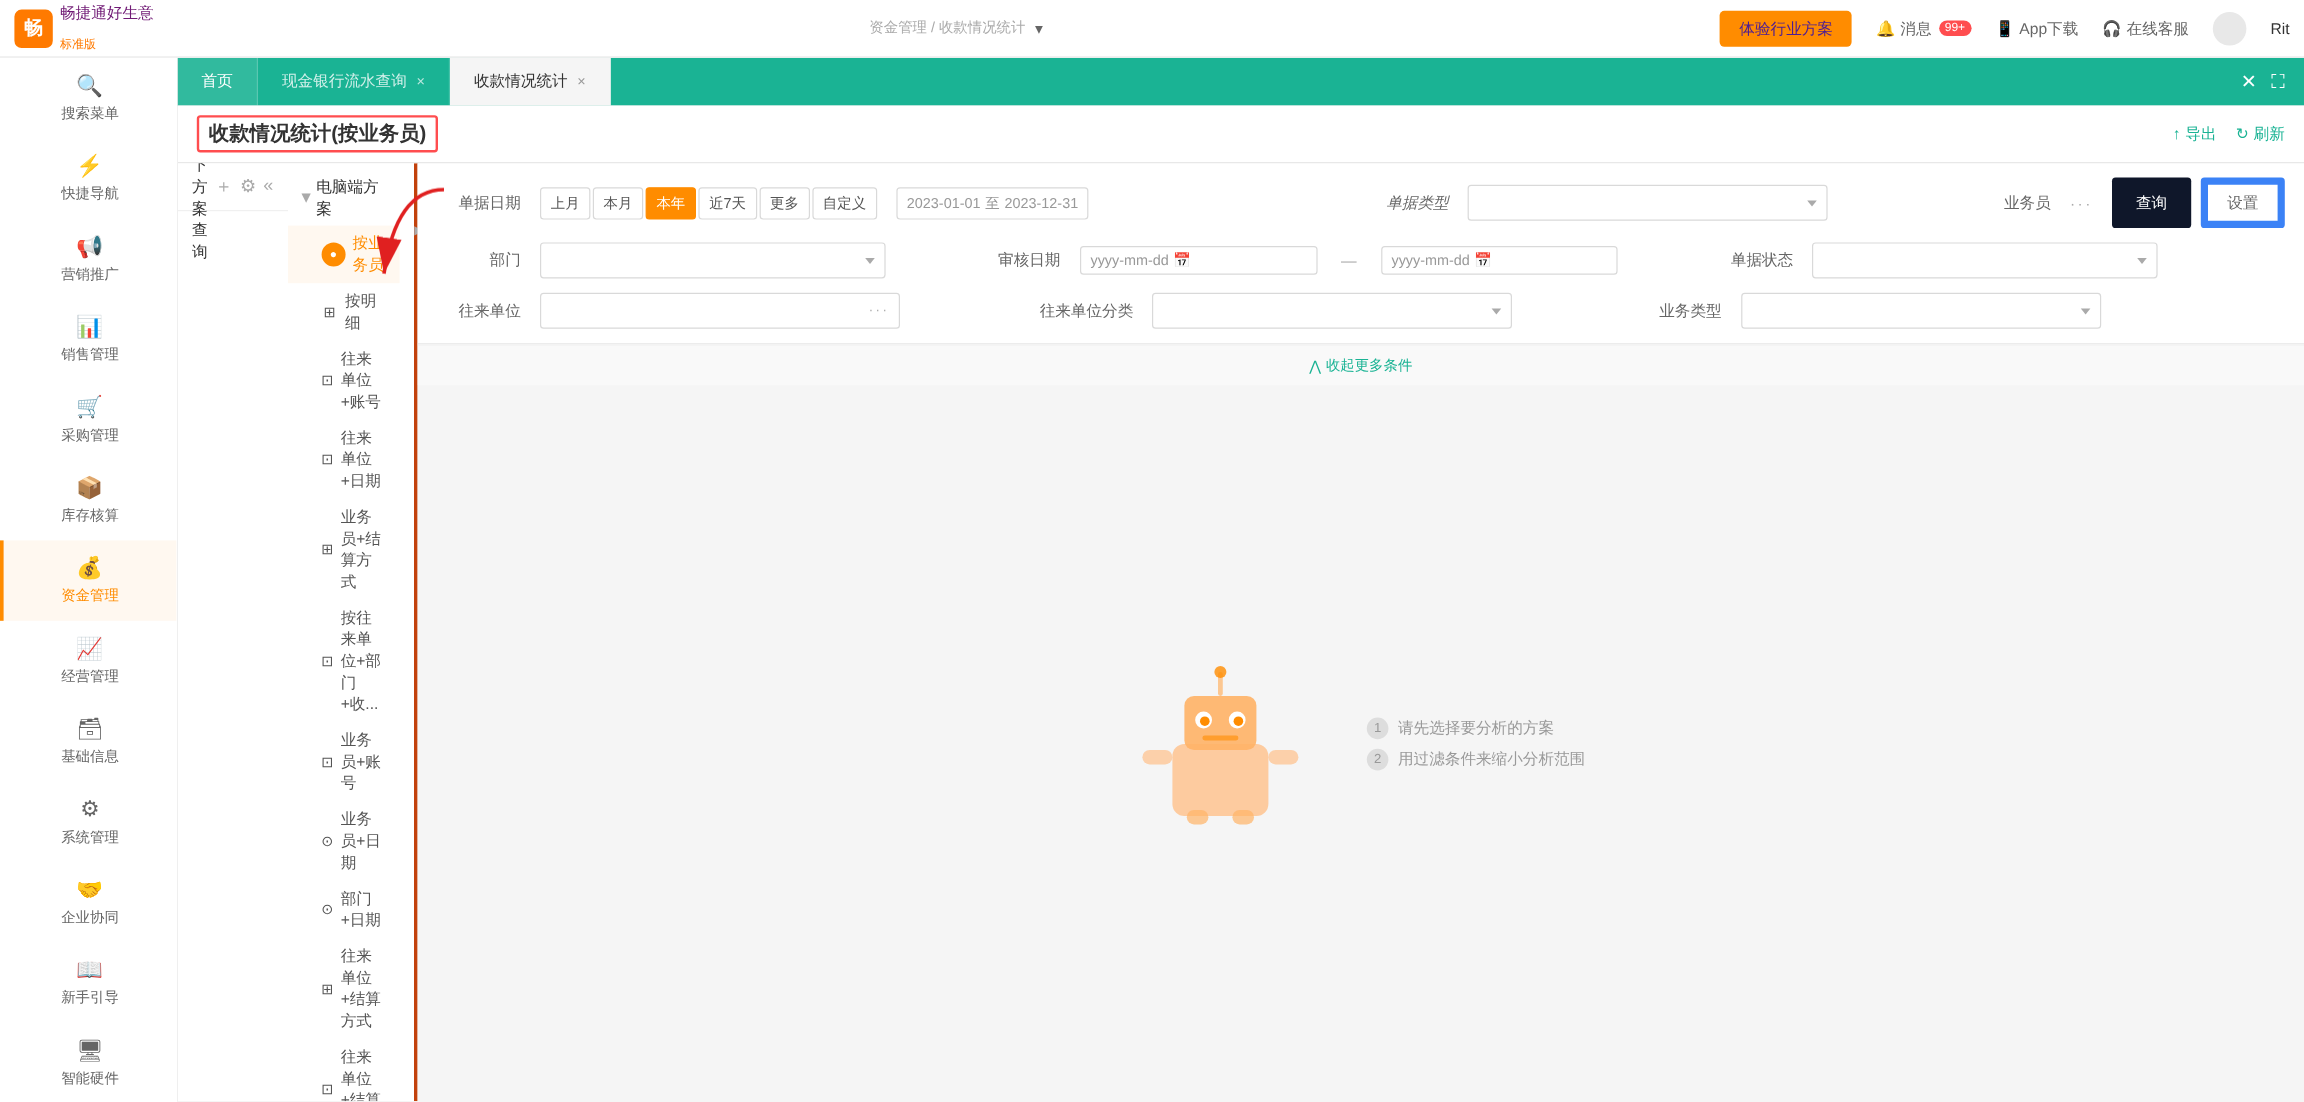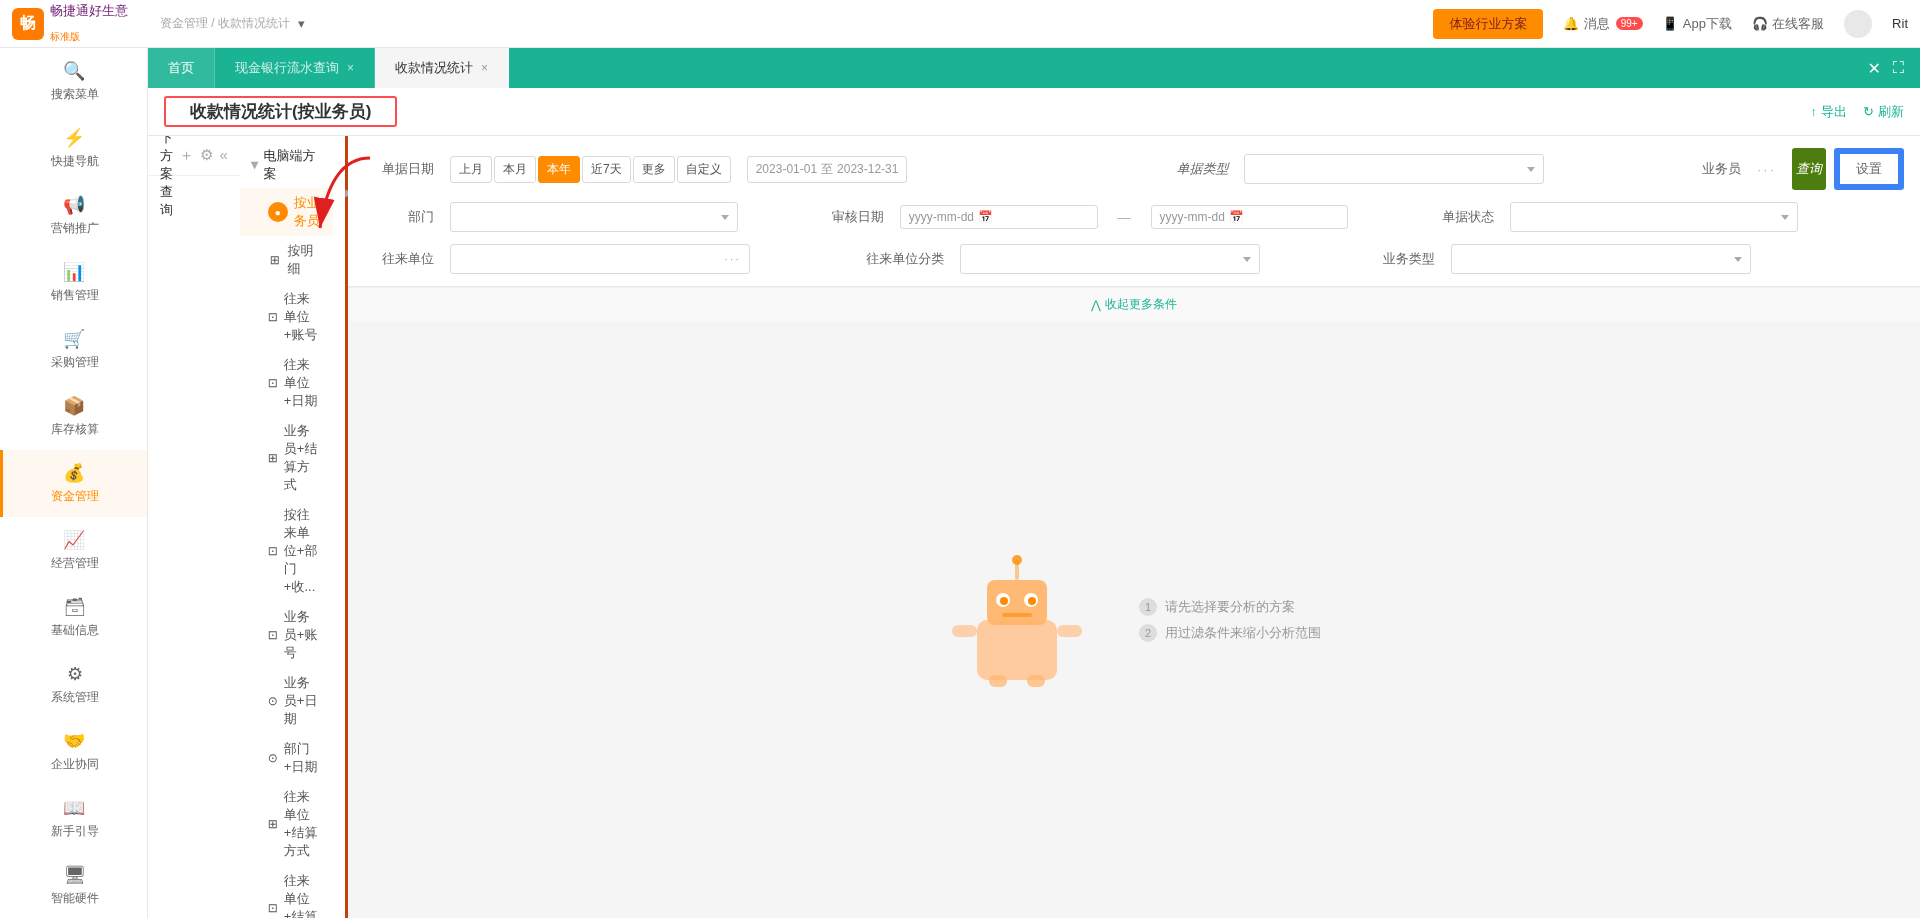--- a/index.html
+++ b/index.html
@@ -30,31 +30,32 @@
     }
     .logo-text { font-size: 13px; color: #701a75; line-height: 1.2; }
     .logo-edition { font-size: 10px; color: #ff7a00; margin-top: 12px; }
     .breadcrumb-nav {
       flex: 1;
       display: flex;
       align-items: center;
       gap: 8px;
       font-size: 13px;
       color: #666;
+      justify-content: center;
     }
     .breadcrumb-text { color: #aaa; font-size: 12px; }
     .header-actions {
       display: flex;
       align-items: center;
       gap: 20px;
       margin-left: auto;
     }
     .header-btn {
       background: #ff8c00;
-      color: #7f1d1d;
+      color: #4c1d95;
       border: none;
       padding: 6px 16px;
       border-radius: 4px;
       cursor: pointer;
       font-size: 13px;
     }
     .header-icon-btn {
       display: flex; align-items: center; gap: 4px;
       color: #666; cursor: pointer; font-size: 13px;
     }
@@ -165,21 +166,21 @@
       display: flex;
       align-items: center;
       padding: 0 16px;
       border-bottom: 1px solid #e8e8e8;
     }
     .page-title-text {
       font-size: 17px;
       font-weight: bold;
       color: #333;
       border: 2px solid #ff4d4f;
-      padding: 2px 24px;
+      padding: 2px 8px;
       border-radius: 2px;
     }
     .page-title-actions {
       margin-left: auto;
       display: flex;
       gap: 16px;
       align-items: center;
     }
     .title-action-btn {
       display: flex; align-items: center; gap: 4px;
@@ -328,28 +329,27 @@
       border-radius: 3px;
       padding: 4px 8px;
       background: #fff;
     }
     .filter-actions {
       display: flex;
       gap: 8px;
       flex-shrink: 0;
     }
     .btn-query {
-      background: #4d7c0f;
+      background: #0f172a;
       color: white;
       border: none;
-      padding: 6px 4px;
+      padding: 6px 20px;
       border-radius: 3px;
       cursor: pointer;
       font-size: 13px;
-      font-style: italic;
     }
     .btn-settings {
       background: #fff;
       color: #666;
       border: 6px solid #3b82f6;
       padding: 6px 16px;
       border-radius: 3px;
       cursor: pointer;
       font-size: 13px;
     }

